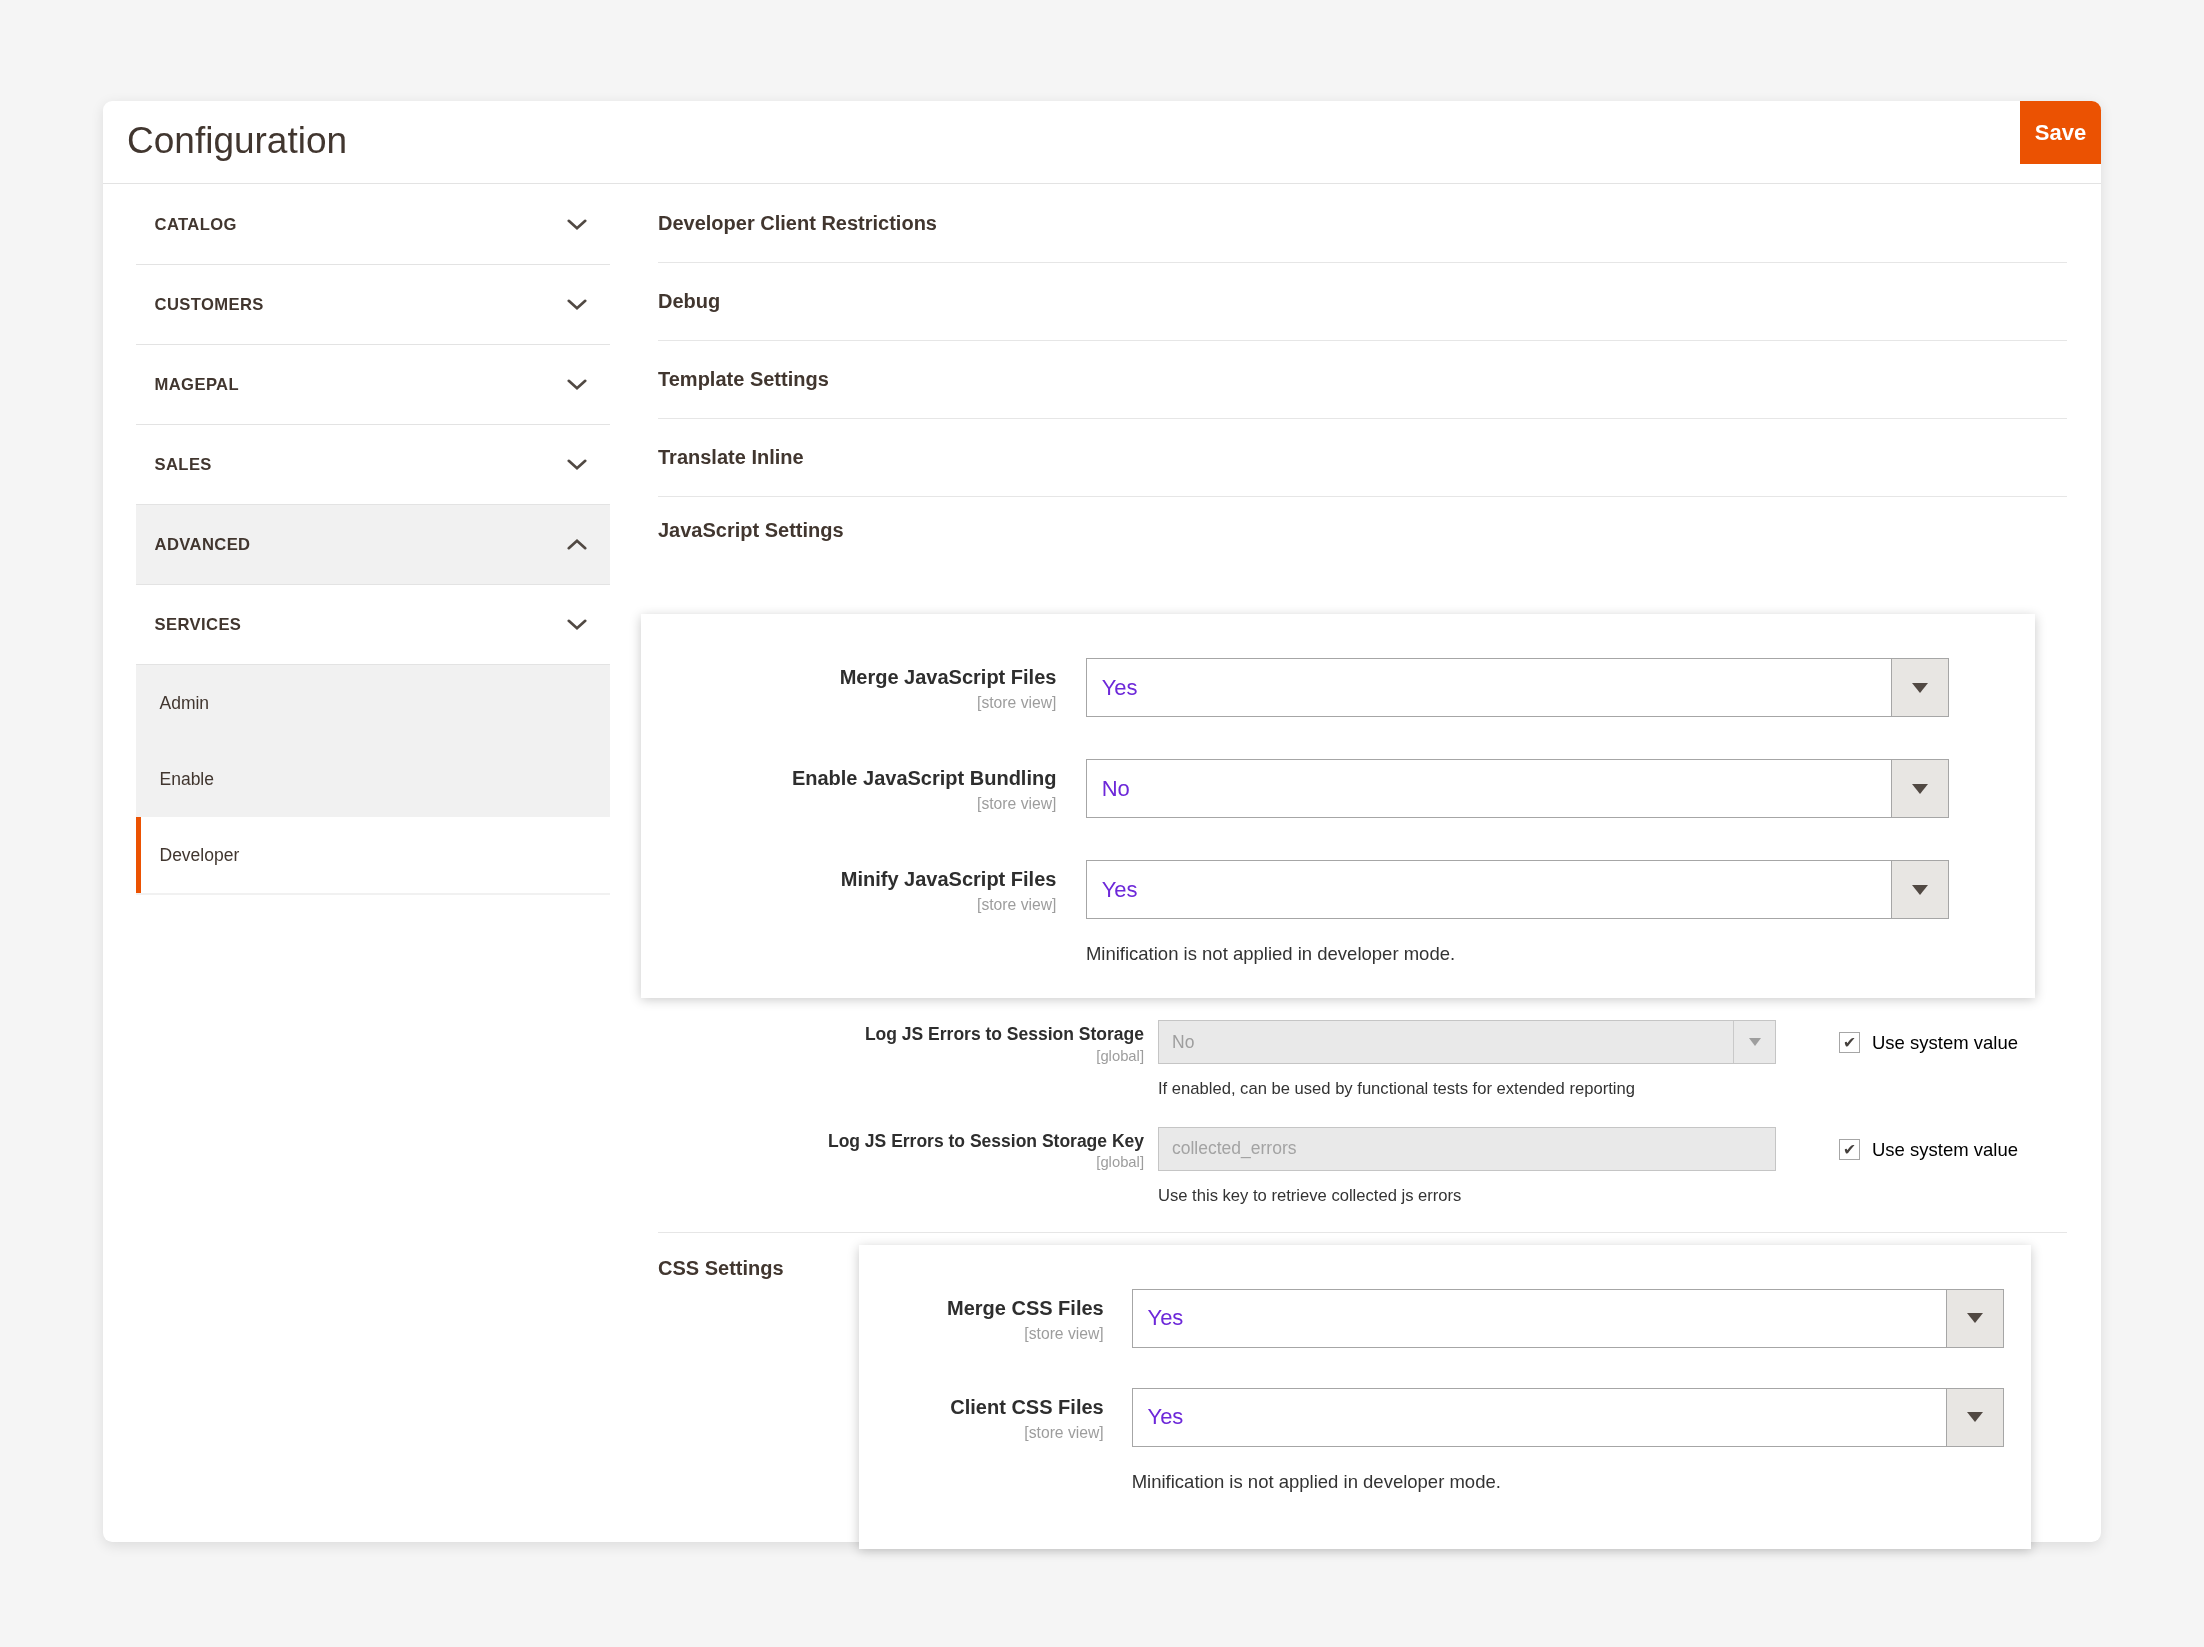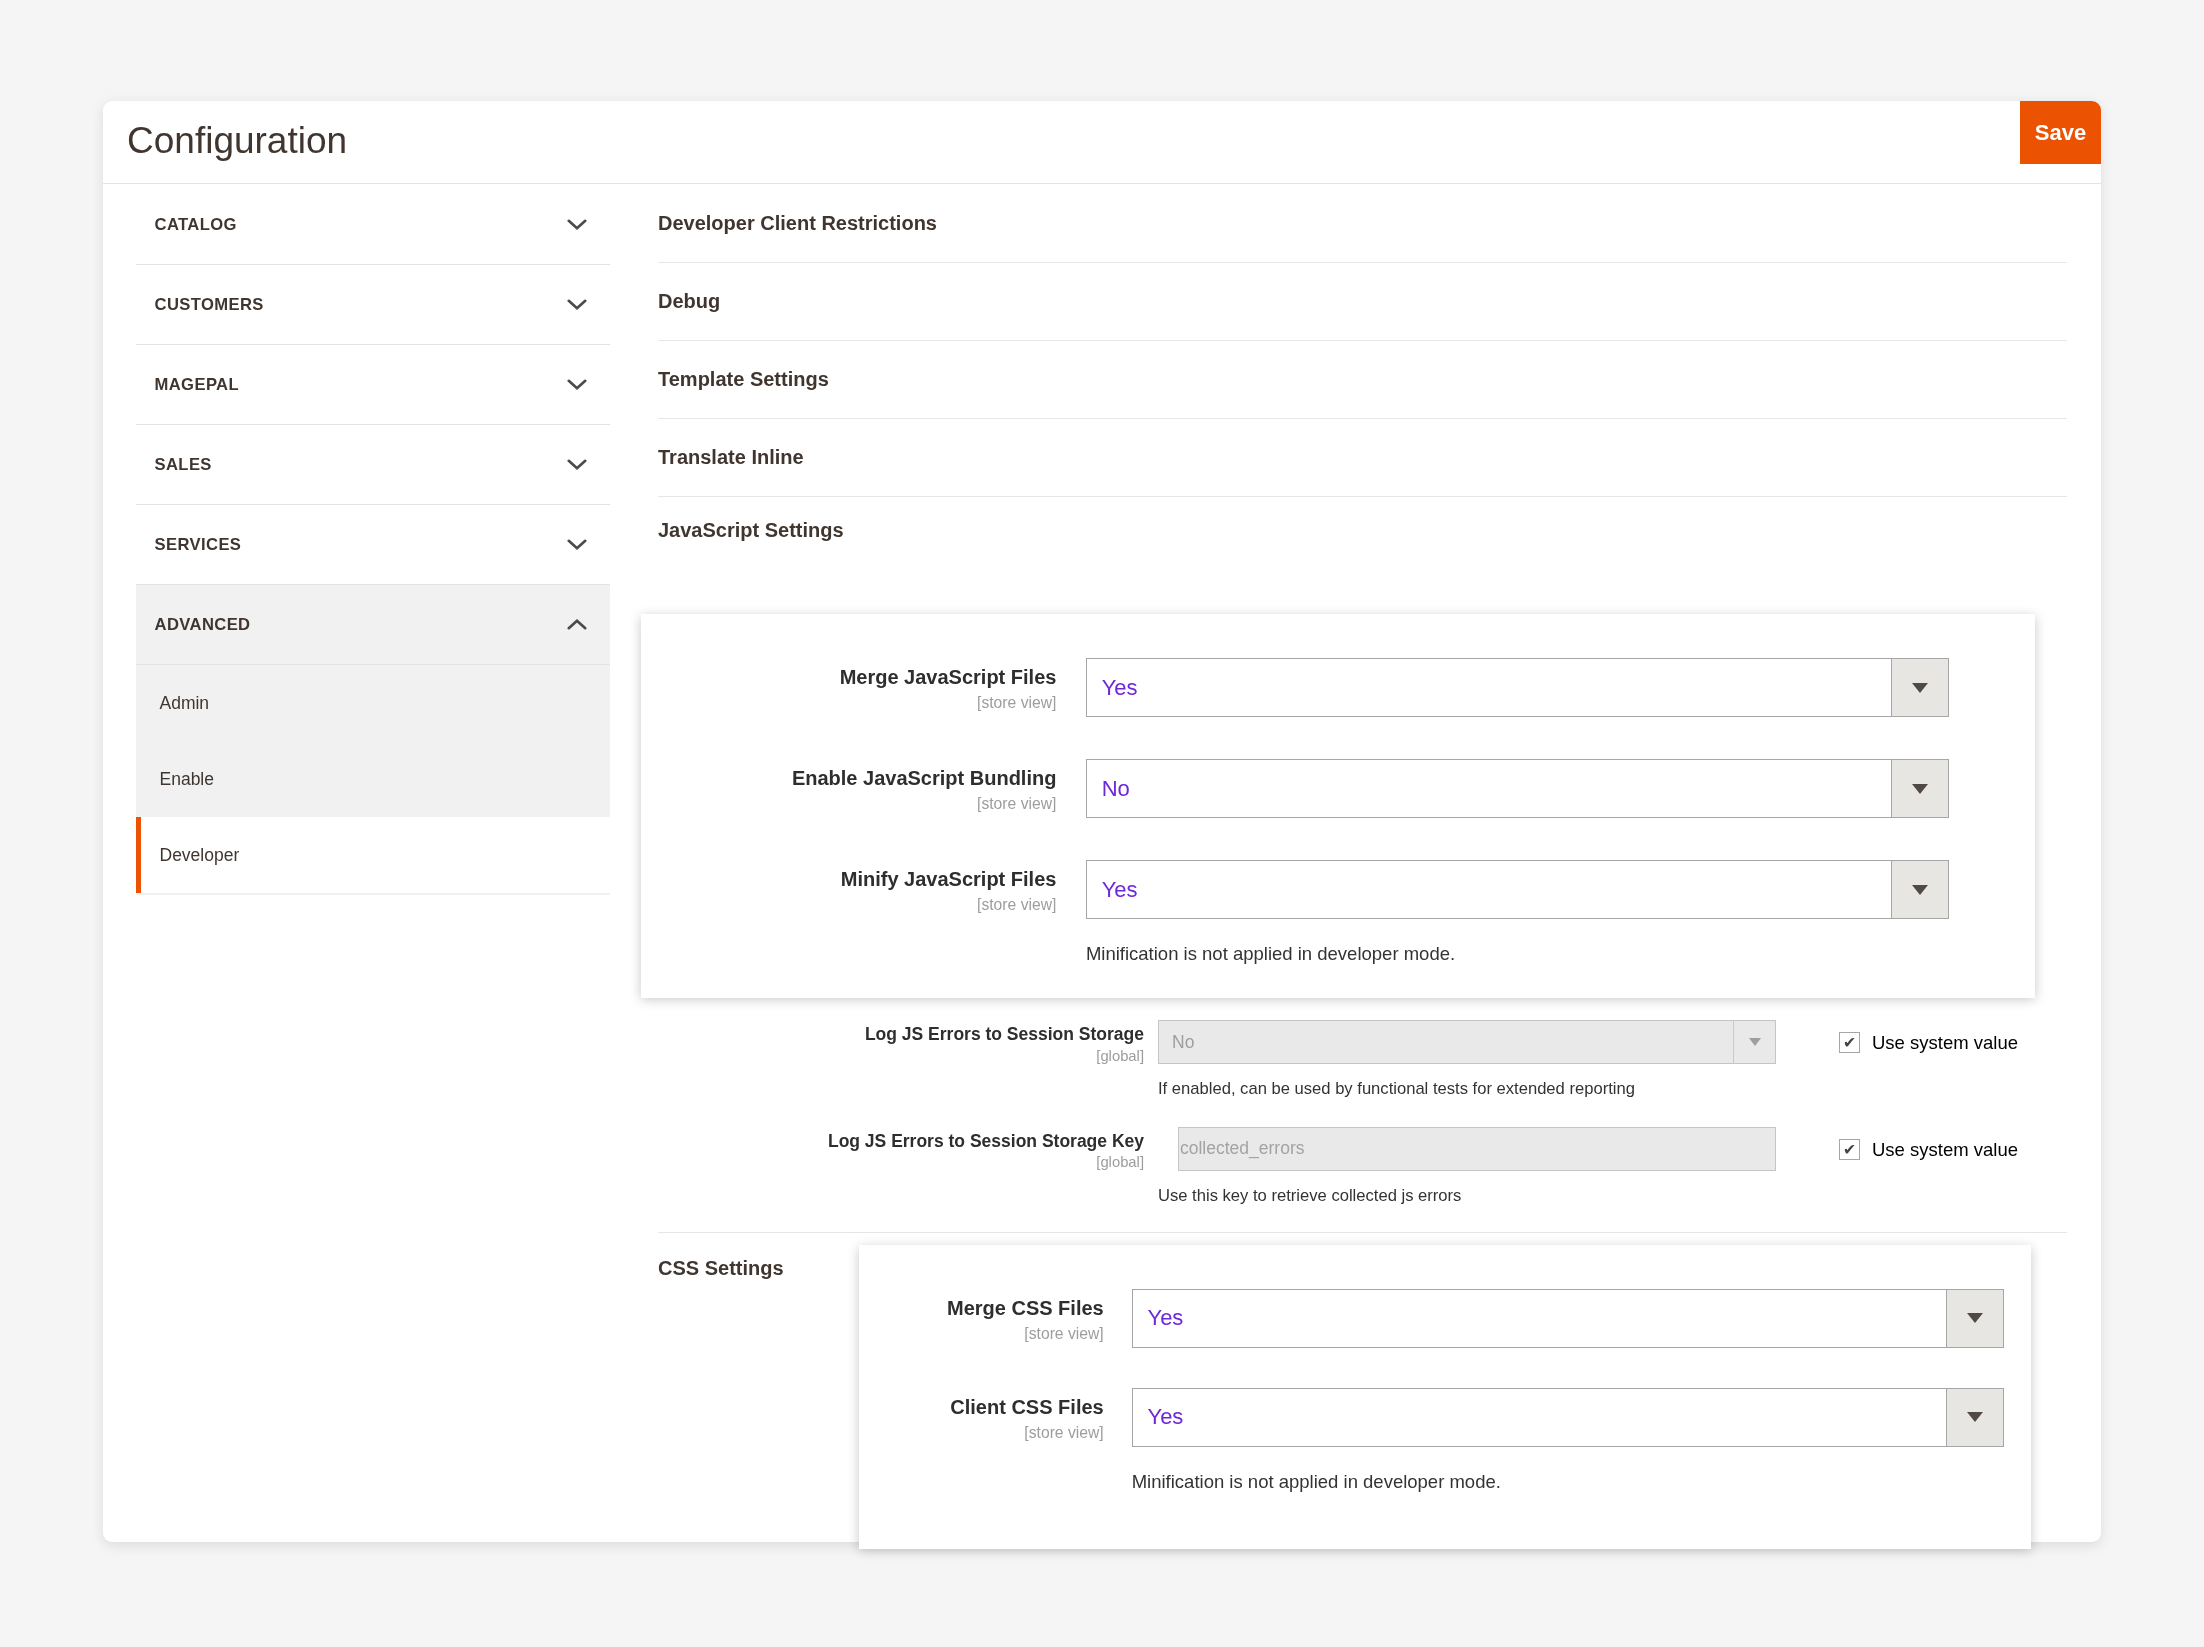--- a/index.html
+++ b/index.html
@@ -100,22 +100,22 @@
   .select.sm { height:44px; border-width:0.9px; }
   .select.disabled { background:#e9e9e9; border-color:#c5c5c5; cursor:default; }
   .select.disabled .select-value { color:#9e9e9e; font-size:17.5px; padding-left:13px; }
   .select.disabled .select-arrow { background:transparent; border-left-color:#c9c9c9; width:42px; }
   .select.disabled .tri {
     border-left-width:6.5px; border-right-width:6.5px; border-top-width:8.3px;
     border-top-color:#9e9e9e;
   }
   .text-input {
     height:44px; background:#e9e9e9; border:0.9px solid #c5c5c5;
-    display:flex; align-items:center; padding-left:1px;
-    font-size:17.5px; color:#a3a3a3;margin-left:20px;
+    display:flex; align-items:center; padding-left:13px;
+    font-size:17.5px; color:#a3a3a3;
   }
   .gcheck { margin-left:63px; display:flex; align-items:flex-start; padding-top:12px; }
   .checkbox {
     width:21px; height:21px; border:0.9px solid #a6a6a6; background:#fff;
     display:flex; align-items:center; justify-content:center;
     font-size:15.7px; font-weight:bold; color:#45403d; cursor:pointer; line-height:1;
   }
   .gcheck .lbl { margin-left:12px; font-size:18.5px; color:#000000; }
   .gnote { margin-top:14.8px; font-size:16.6px; color:#333333; }
   
@@ -160,30 +160,30 @@
       <svg class="chev" width="22" height="13" viewBox="0 0 24 14">
           <polyline points="3,3 12,11 21,3" fill="none" stroke="#514943" stroke-width="3" stroke-linecap="round"></polyline>
         </svg>
     </div>
     <div class="sidebar-item">
       <span class="sec-label">SALES</span>
       <svg class="chev" width="22" height="13" viewBox="0 0 24 14">
           <polyline points="3,3 12,11 21,3" fill="none" stroke="#514943" stroke-width="3" stroke-linecap="round"></polyline>
         </svg>
     </div>
-    <div class="sidebar-item">
-      <span class="sec-label">SERVICES</span>
-      <svg class="chev" width="22" height="13" viewBox="0 0 24 14">
-          <polyline points="3,3 12,11 21,3" fill="none" stroke="#514943" stroke-width="3" stroke-linecap="round"></polyline>
-        </svg>
-    </div>
     <div class="sidebar-item expanded">
       <span class="sec-label">ADVANCED</span>
       <svg class="chev" width="22" height="13" viewBox="0 0 24 14">
           <polyline points="3,11 12,3 21,11" fill="none" stroke="#514943" stroke-width="3" stroke-linecap="round"></polyline>
+        </svg>
+    </div>
+    <div class="sidebar-item">
+      <span class="sec-label">SERVICES</span>
+      <svg class="chev" width="22" height="13" viewBox="0 0 24 14">
+          <polyline points="3,3 12,11 21,3" fill="none" stroke="#514943" stroke-width="3" stroke-linecap="round"></polyline>
         </svg>
     </div>
     <div class="subnav">
       <div class="subnav-item">Admin</div>
       <div class="subnav-item">Enable</div>
       <div class="subnav-item active">Developer</div>
     </div>
   </nav>
 
   <main class="content">

